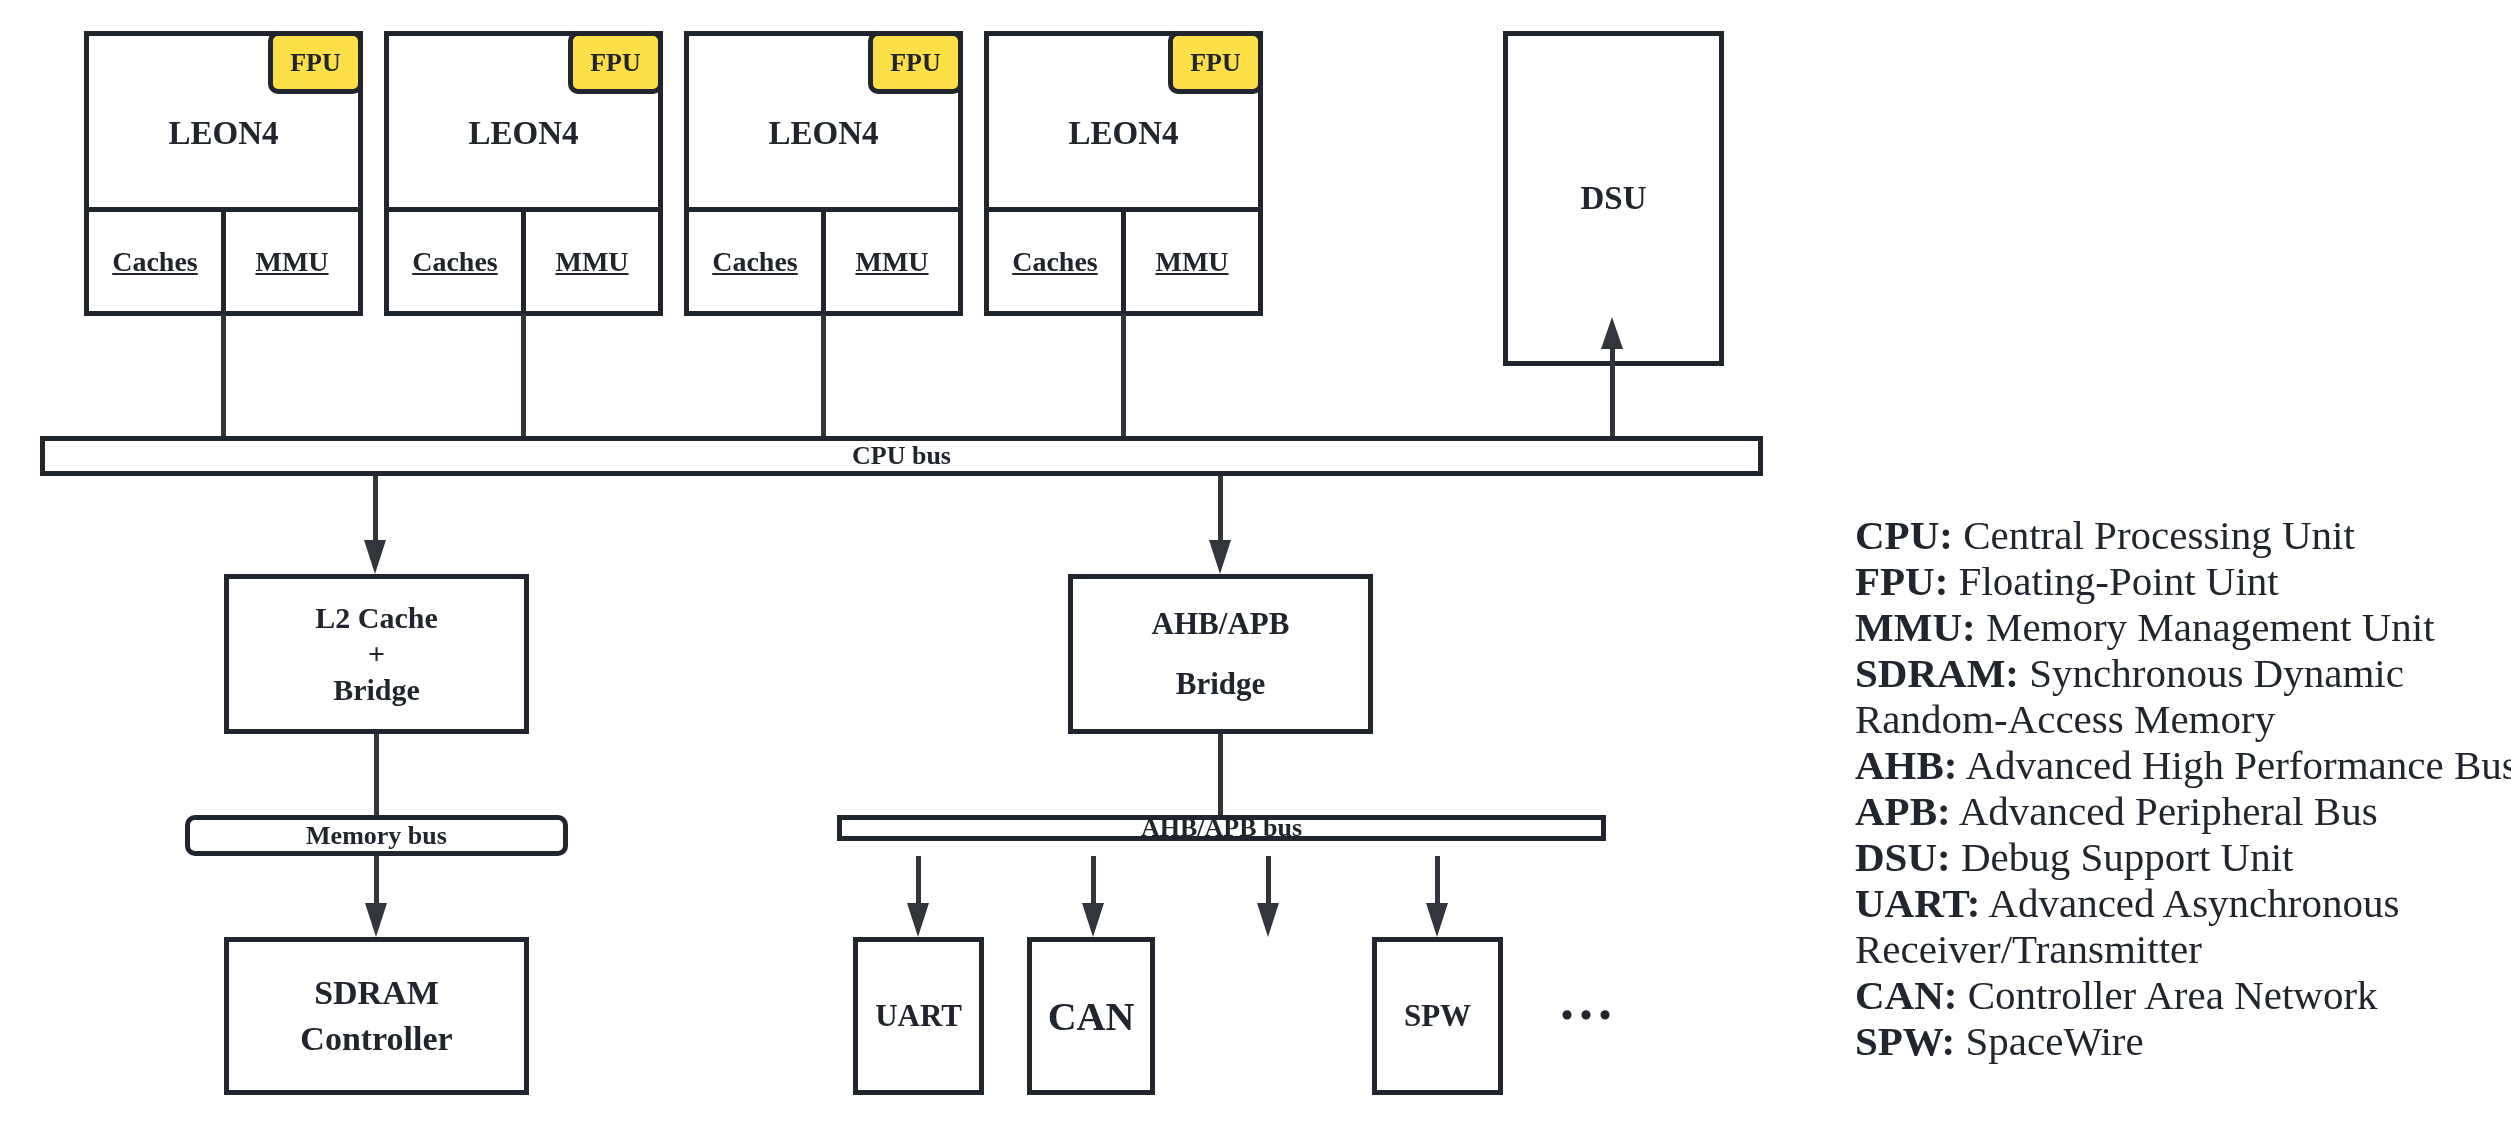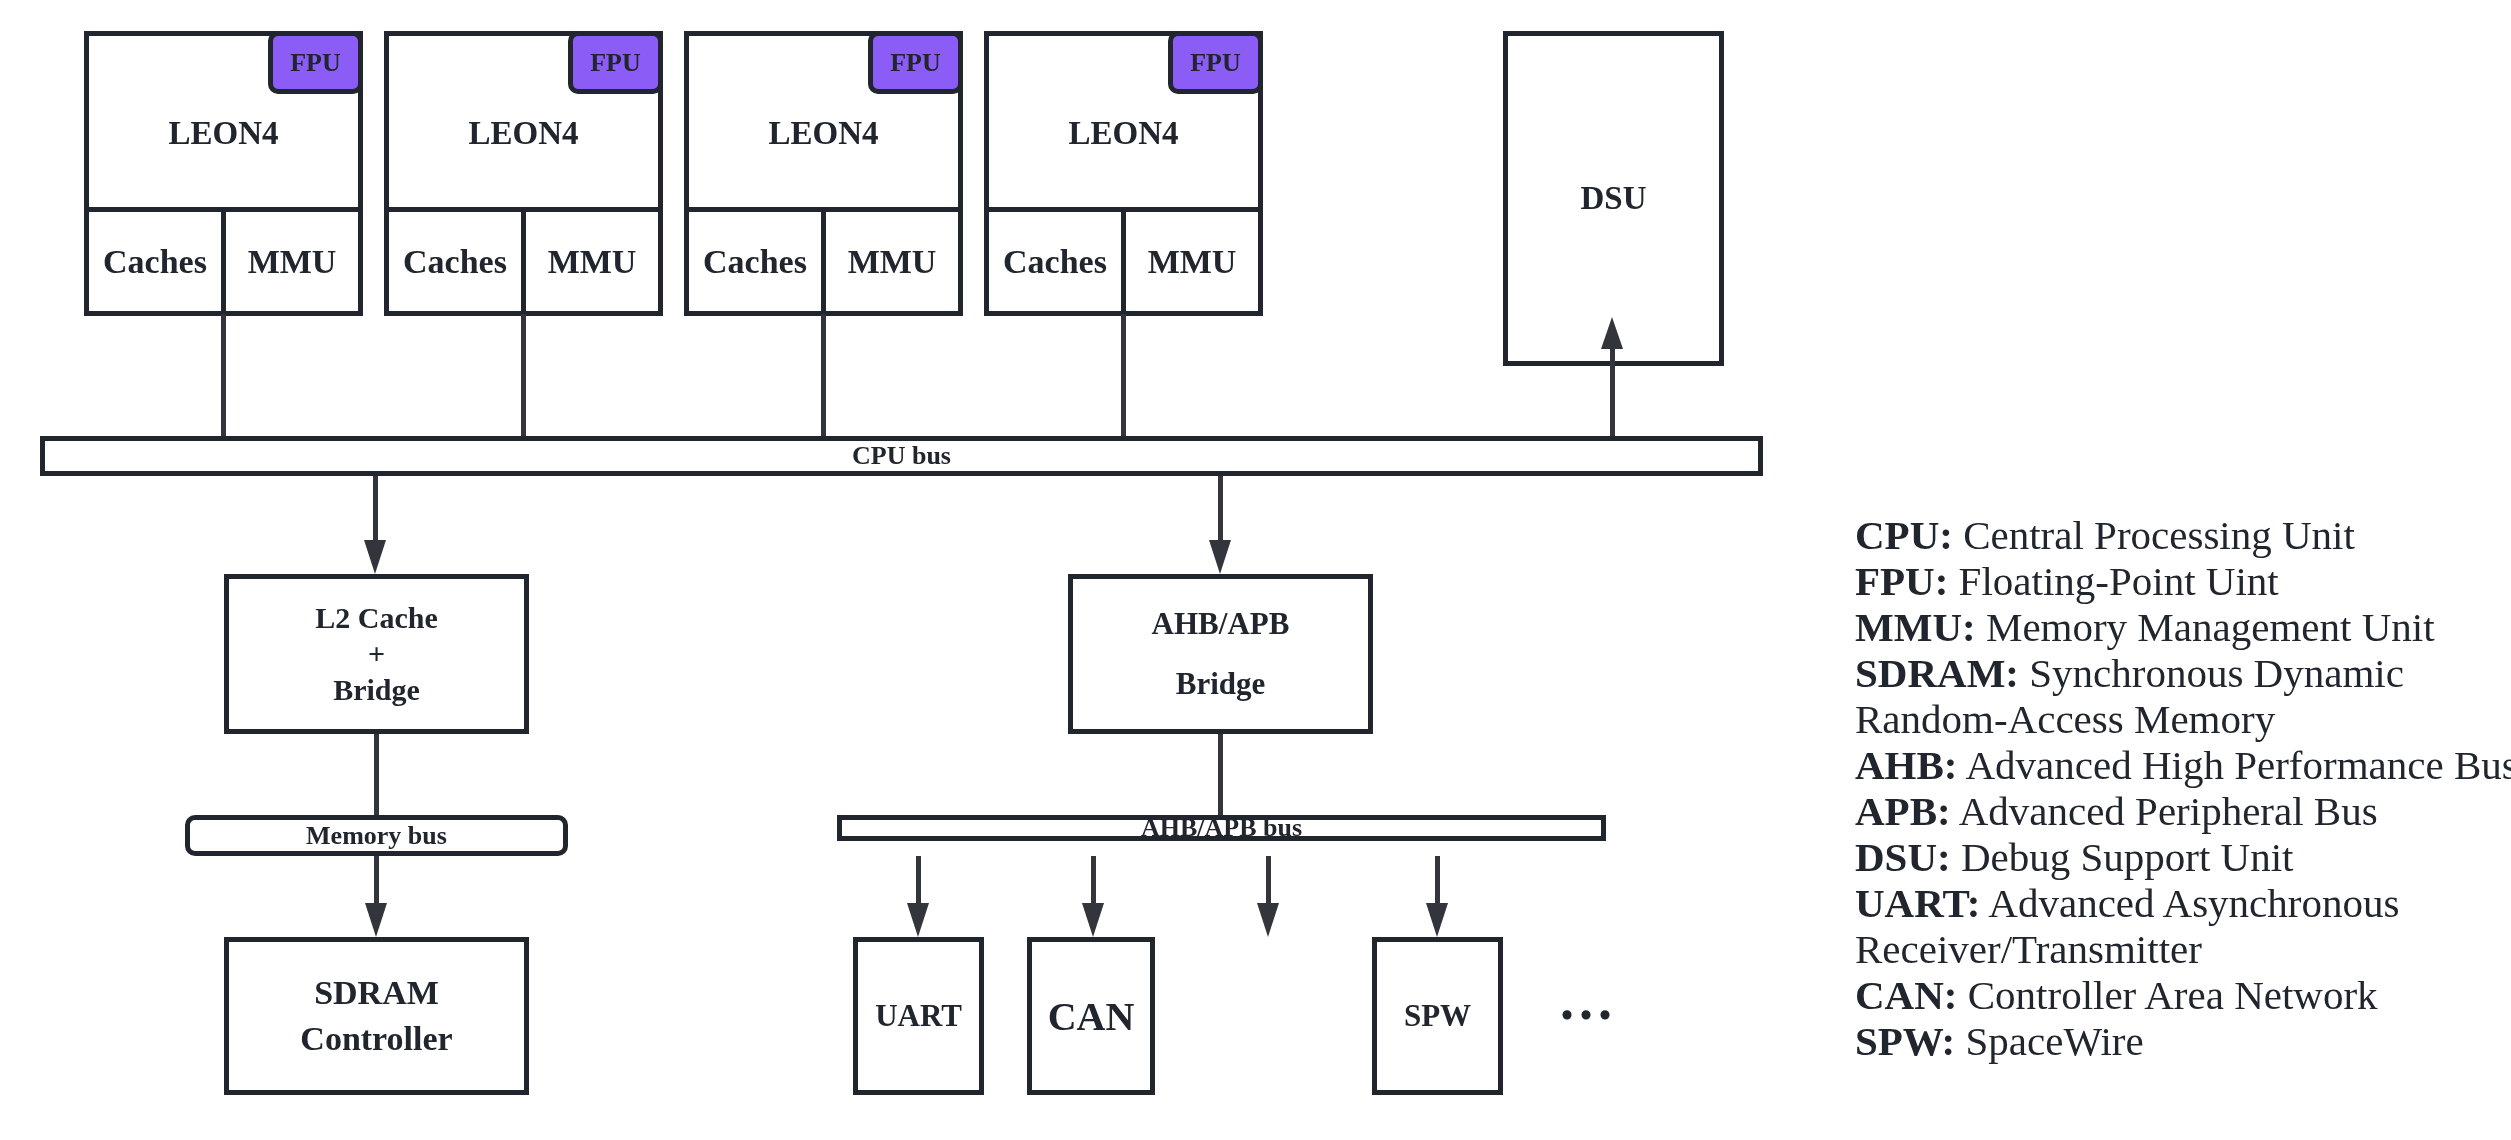--- a/index.html
+++ b/index.html
@@ -21,31 +21,31 @@
     text-align: center; font-weight: bold;
   }
   .leon-block { width: 279px; height: 285px; top: 31px; border: 5px solid #21262e; background:#fff; position:absolute; box-sizing:border-box; }
   .leon-top {
     position: absolute; left: 0; right: 0; top: 0; height: 180px;
     display: flex; align-items: center; justify-content: center;
     font-weight: bold; font-size: 33px; padding-top: 14px; box-sizing: border-box;
   }
   .fpu-box {
     position: absolute; top: -5px; right: -5px; width: 95px; height: 63px;
-    border: 5px solid #21262e; border-radius: 10px; background: #8b5cf6;
+    border: 5px solid #21262e; border-radius: 10px; background: #fde047;
     display: flex; align-items: center; justify-content: center;
     font-weight: bold; font-size: 26px; box-sizing: border-box;
   }
   .leon-bottom {
     position: absolute; left: 0; right: 0; bottom: 0; height: 104px;
     border-top: 5px solid #21262e; display: flex; box-sizing: border-box;
   }
   .leon-cell {
     flex: 1; display: flex; align-items: center; justify-content: center;
-    font-weight: bold; font-size: 34px;
+    font-weight: bold; font-size: 28px; text-decoration: underline;
   }
   .leon-cell + .leon-cell { border-left: 5px solid #21262e; }
 
   .bus-bar {
     position: absolute; box-sizing: border-box;
     border: 5px solid #21262e; background: #ffffff;
     display: flex; align-items: center; justify-content: center;
     font-weight: bold; font-size: 26px;
   }
 

